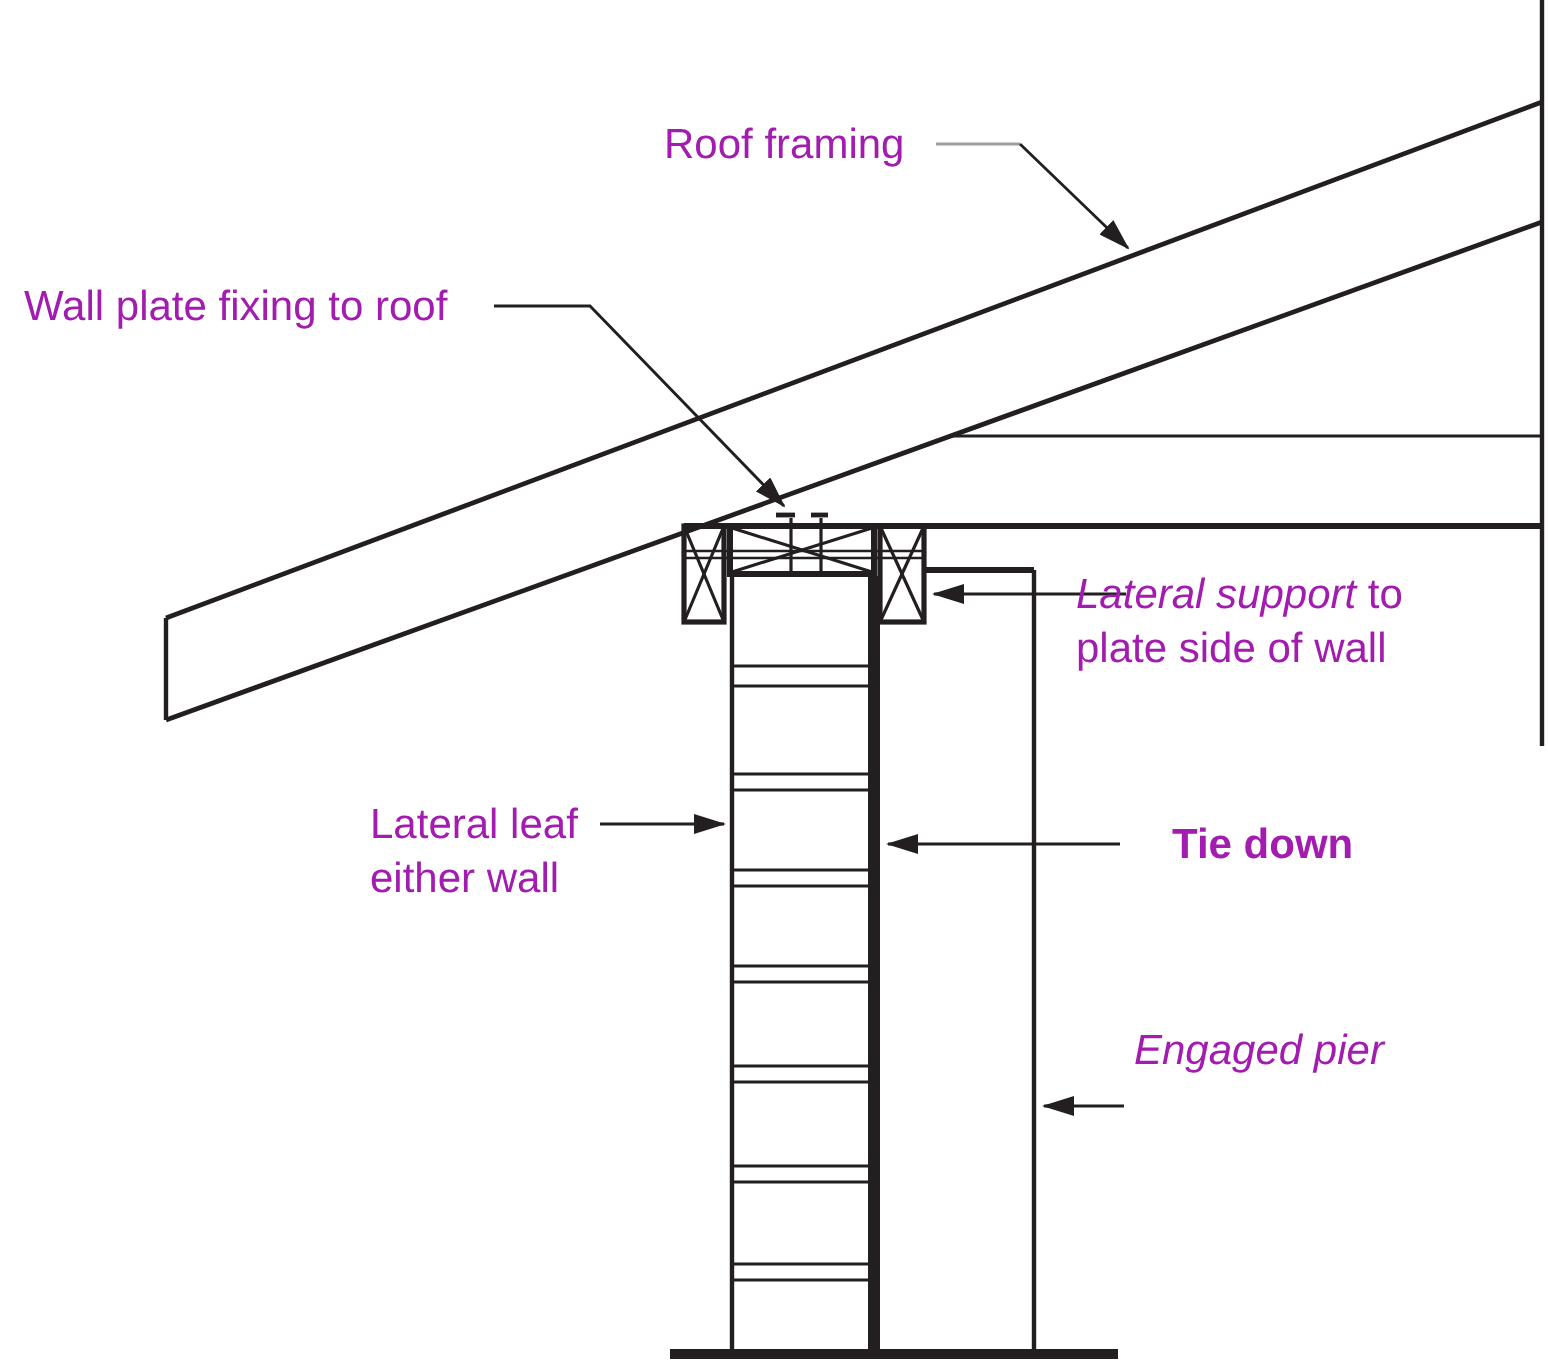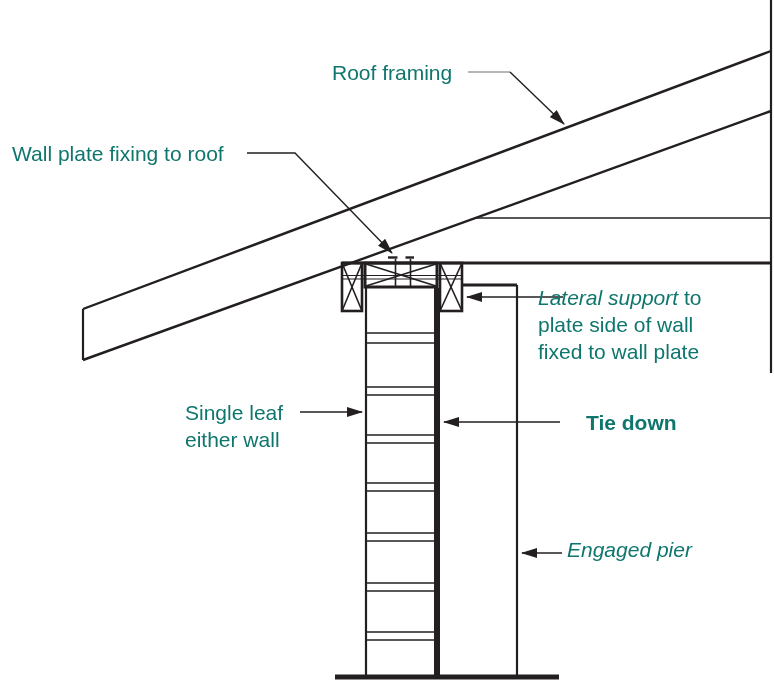--- a/index.html
+++ b/index.html
@@ -9,21 +9,21 @@
     background:#ffffff;
     font-family:"Liberation Sans", sans-serif;
     color:#231f20;
     overflow:hidden;
   }
   #drawing{position:absolute;left:0;top:0;}
   .label{
     position:absolute;
     font-size:21px;
     line-height:27px;
-    color:#0f766e;
+    color:#a21caf;
     white-space:nowrap;
   }
   .italic{font-style:italic;}
   .keep-space{white-space:pre;}
 </style>
 </head>
 <body>
 
 <div id="stage">
 
@@ -118,25 +118,24 @@
 
   <div class="label" style="left:12px; top:140px;">
     <div>Wall plate fixing to roof</div>
   </div>
 
   <div class="label" style="left:538px; top:284px;">
     <div>
       <span class="italic">Lateral support</span><span class="keep-space"> to</span>
     </div>
     <div>plate side of wall</div>
-    <div>fixed to wall plate</div>
   </div>
 
   <div class="label" style="left:185px; top:399px;">
-    <div>Single leaf</div>
+    <div>Lateral leaf</div>
     <div>either wall</div>
   </div>
 
   <div class="label" style="left:586px; top:409px;font-weight:bold;">Tie down</div>
 
-  <div class="label italic" style="left:567px; top:536px;">Engaged pier</div>
+  <div class="label italic" style="left:567px; top:512px;">Engaged pier</div>
 
 </div>
 
 </body></html>

